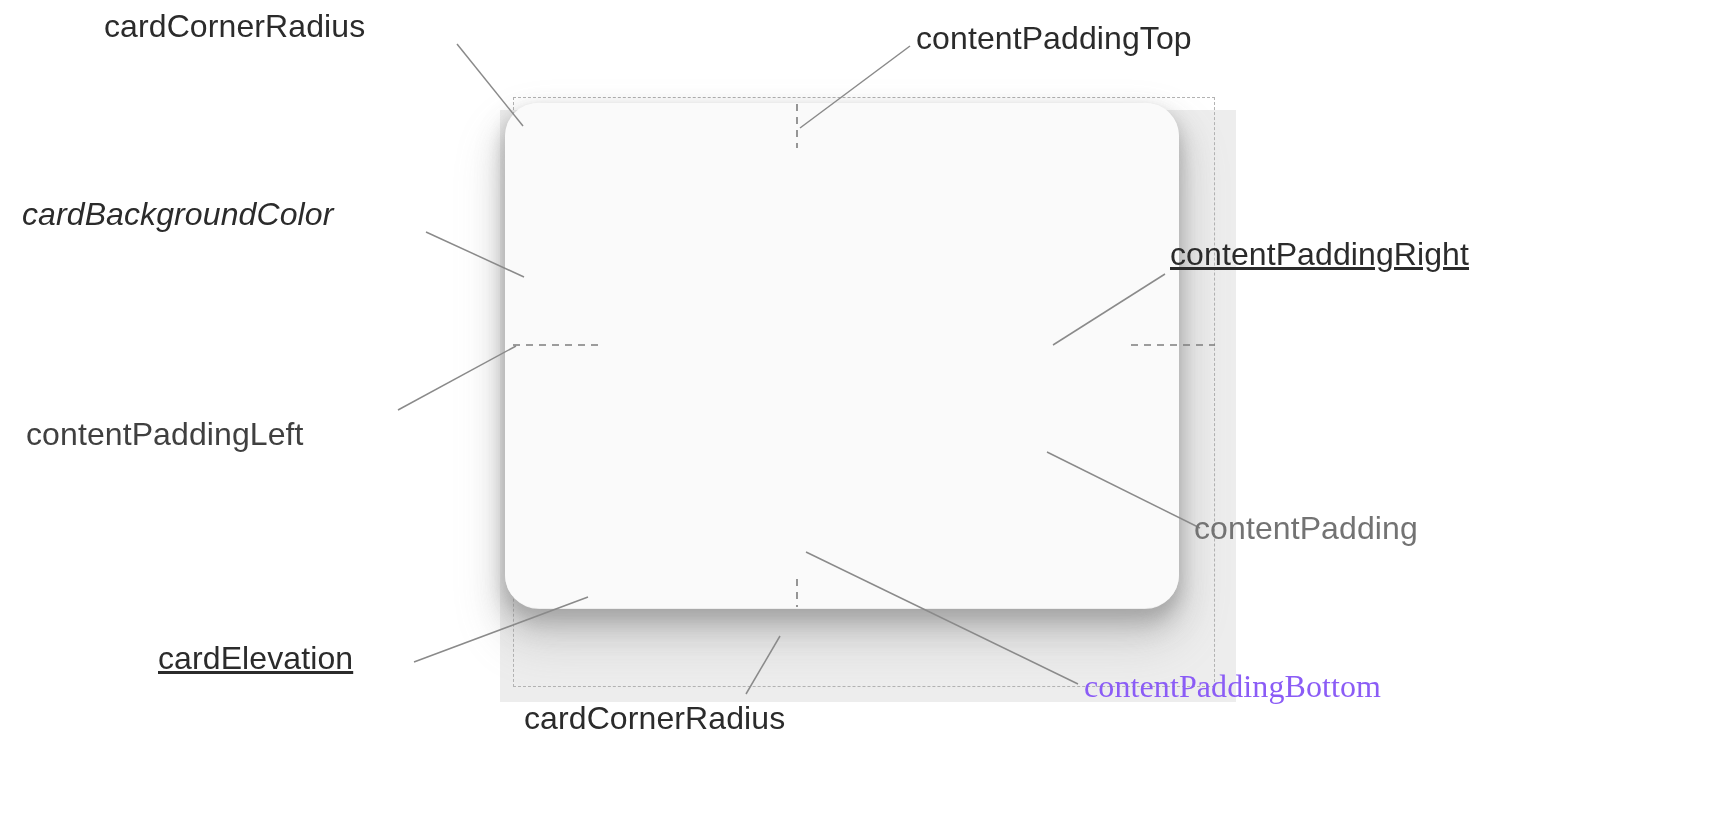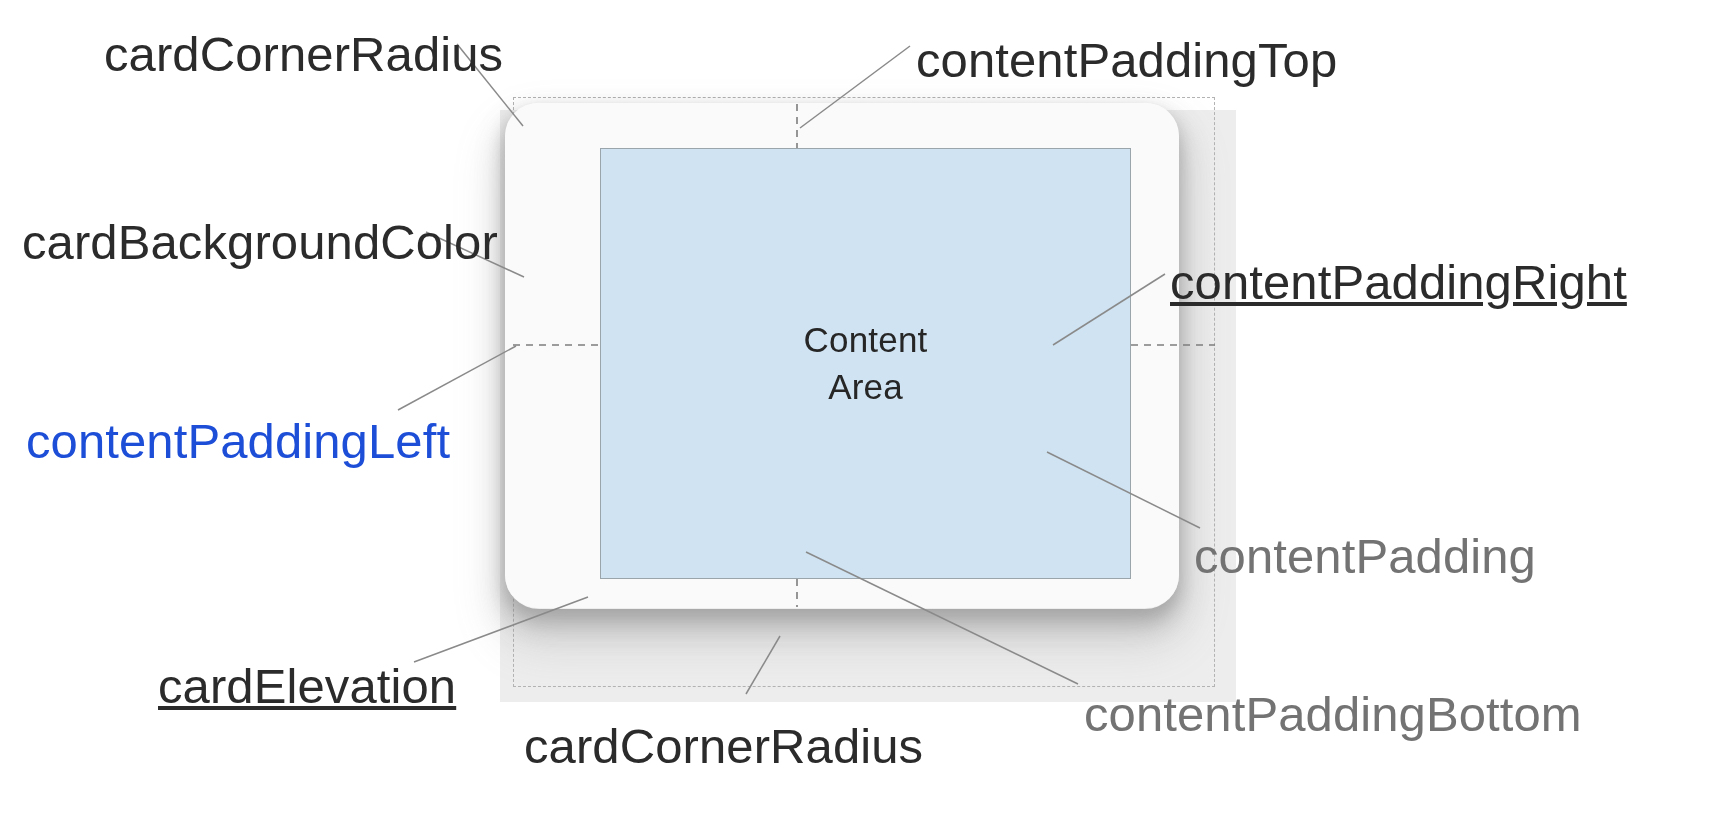--- a/index.html
+++ b/index.html
@@ -92,46 +92,39 @@
     left: 0;
     top: 0;
     width: 1720px;
     height: 823px;
     pointer-events: none;
   }
 
   
   .label {
     position: absolute;
-    font-size: 49px;
+    font-size: 32px;
     color: #2b2b2b;
     white-space: nowrap;
     letter-spacing: 0.1px;
-    margin-top: 18px;
   }
 </style>
 </head>
 <body>
 
 <div id="stage">
 
   <div class="outer-panel"></div>
 
   <div class="maxelev-boundary"></div>
 
   <div class="card-shadow"></div>
 
   <div class="card"></div>
 
-  <div class="content-area">
-    <div class="content-area-text">
-      <span>Content</span><br>
-      <span>Area</span>
-    </div>
-  </div>
 
   <svg id="overlay" viewBox="0 0 1720 823" xmlns="http://www.w3.org/2000/svg">
     <g id="guides-group" stroke="#7d7d7d" stroke-width="1.6" stroke-dasharray="7 6" fill="none">
         <line x1="797" y1="104" x2="797" y2="148"></line>
         <line x1="513" y1="345" x2="600" y2="345"></line>
         <line x1="1131" y1="345" x2="1215" y2="345"></line>
         <line x1="797" y1="579" x2="797" y2="607"></line>
       </g>
     <g id="leaders-group" stroke="#8a8a8a" stroke-width="1.5" fill="none">
         <line x1="457" y1="44" x2="523" y2="126"></line>
@@ -141,23 +134,23 @@
         <line x1="398" y1="410" x2="516" y2="346"></line>
         <line x1="1200" y1="528" x2="1047" y2="452"></line>
         <line x1="414" y1="662" x2="588" y2="597"></line>
         <line x1="746" y1="694" x2="780" y2="636"></line>
         <line x1="1078" y1="684" x2="806" y2="552"></line>
       </g>
   </svg>
 
   <div id="labels-layer">
       <div class="label" style="left: 104px; top: 8px; color: rgb(43, 43, 43);">cardCornerRadius</div>
-      <div class="label" style="left: 916px; top: 14px; color: rgb(43, 43, 43);">contentPaddingTop</div>
-      <div class="label" style="left: 22px; top: 196px; color: rgb(43, 43, 43);">cardBackgroundColor</div>
+      <div class="label" style="left: 916px; top: 20px; color: rgb(43, 43, 43);">contentPaddingTop</div>
+      <div class="label" style="left: 22px; top: 196px; color: rgb(43, 43, 43); font-style: italic;">cardBackgroundColor</div>
       <div class="label" style="left: 1170px; top: 236px; color: rgb(43, 43, 43); text-decoration: underline;">contentPaddingRight</div>
-      <div class="label" style="left: 26px; top: 395px; color: #1d4ed8;">contentPaddingLeft</div>
+      <div class="label" style="left: 26px; top: 416px; color: #404040;">contentPaddingLeft</div>
       <div class="label" style="left: 1194px; top: 510px; color: #737373;">contentPadding</div>
       <div class="label" style="left: 158px; top: 640px; color: rgb(43, 43, 43); text-decoration: underline;">cardElevation</div>
       <div class="label" style="left: 524px; top: 700px; color: rgb(43, 43, 43);">cardCornerRadius</div>
-      <div class="label" style="left: 1084px; top: 668px; color: #737373;">contentPaddingBottom</div>
+      <div class="label" style="left: 1084px; top: 668px; color: #8b5cf6; font-family: Liberation Serif, serif;">contentPaddingBottom</div>
     </div>
 
 </div>
 
 </body></html>

